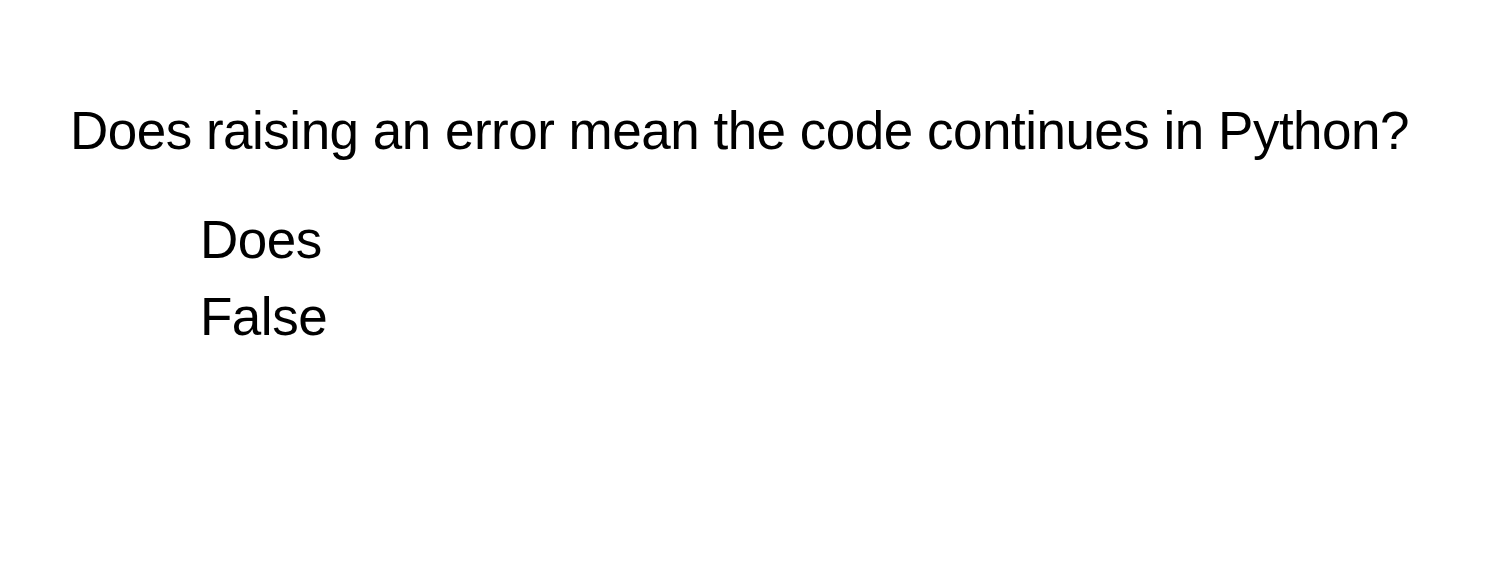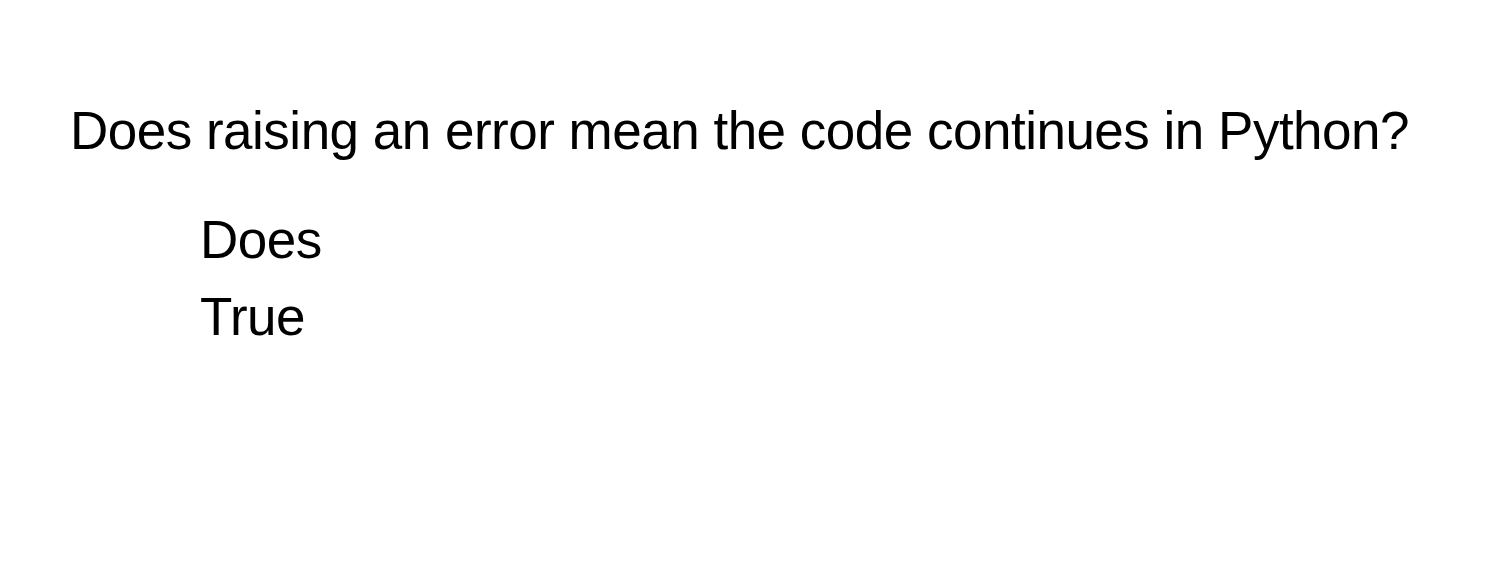--- a/index.html
+++ b/index.html
@@ -34,14 +34,14 @@
       letter-spacing: -0.5px;
     }
   </style>
 </head>
 <body>
 
 <div class="question-text">Does raising an error mean the code continues in Python?</div>
 
 <div class="options">
   <div class="option">Does</div>
-  <div class="option">True</div>
+  <div class="option">False</div>
 </div>
 
 </body></html>

